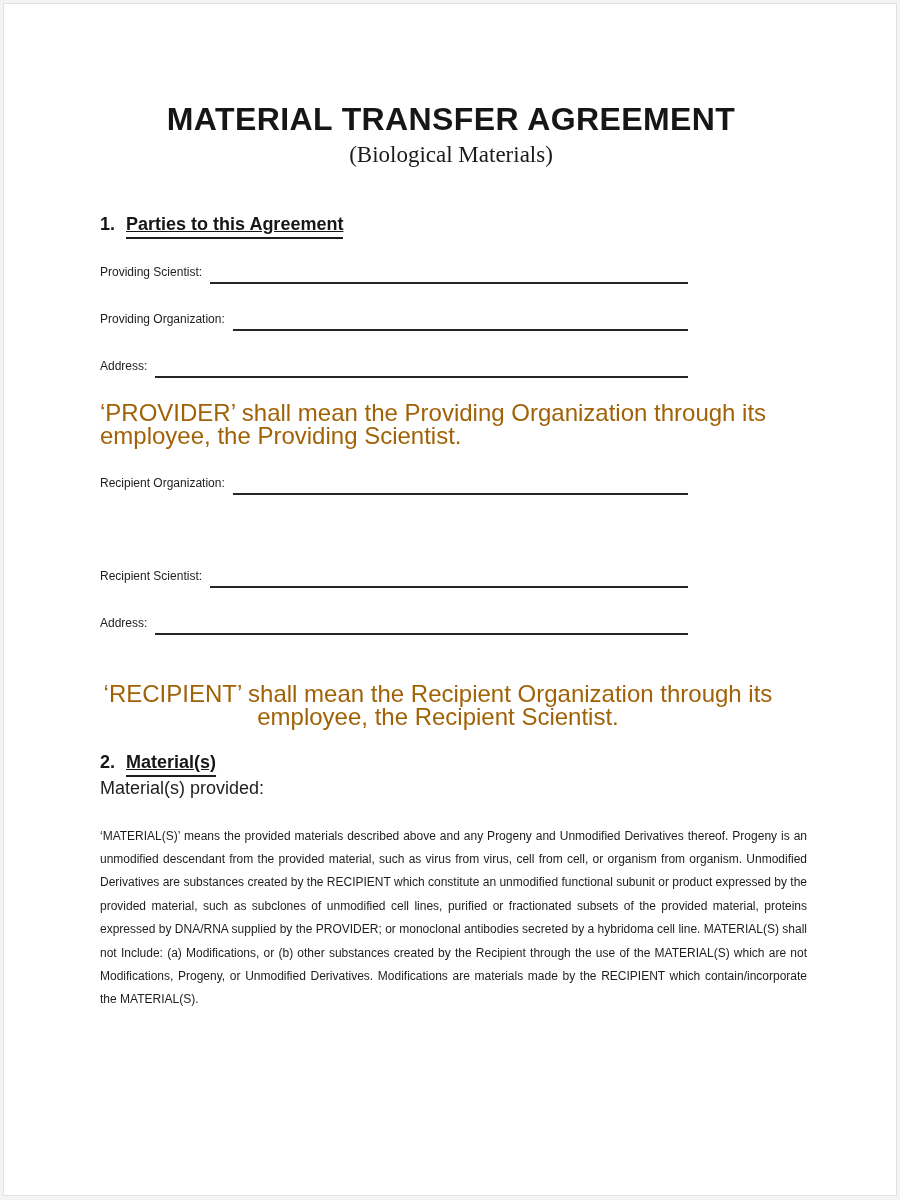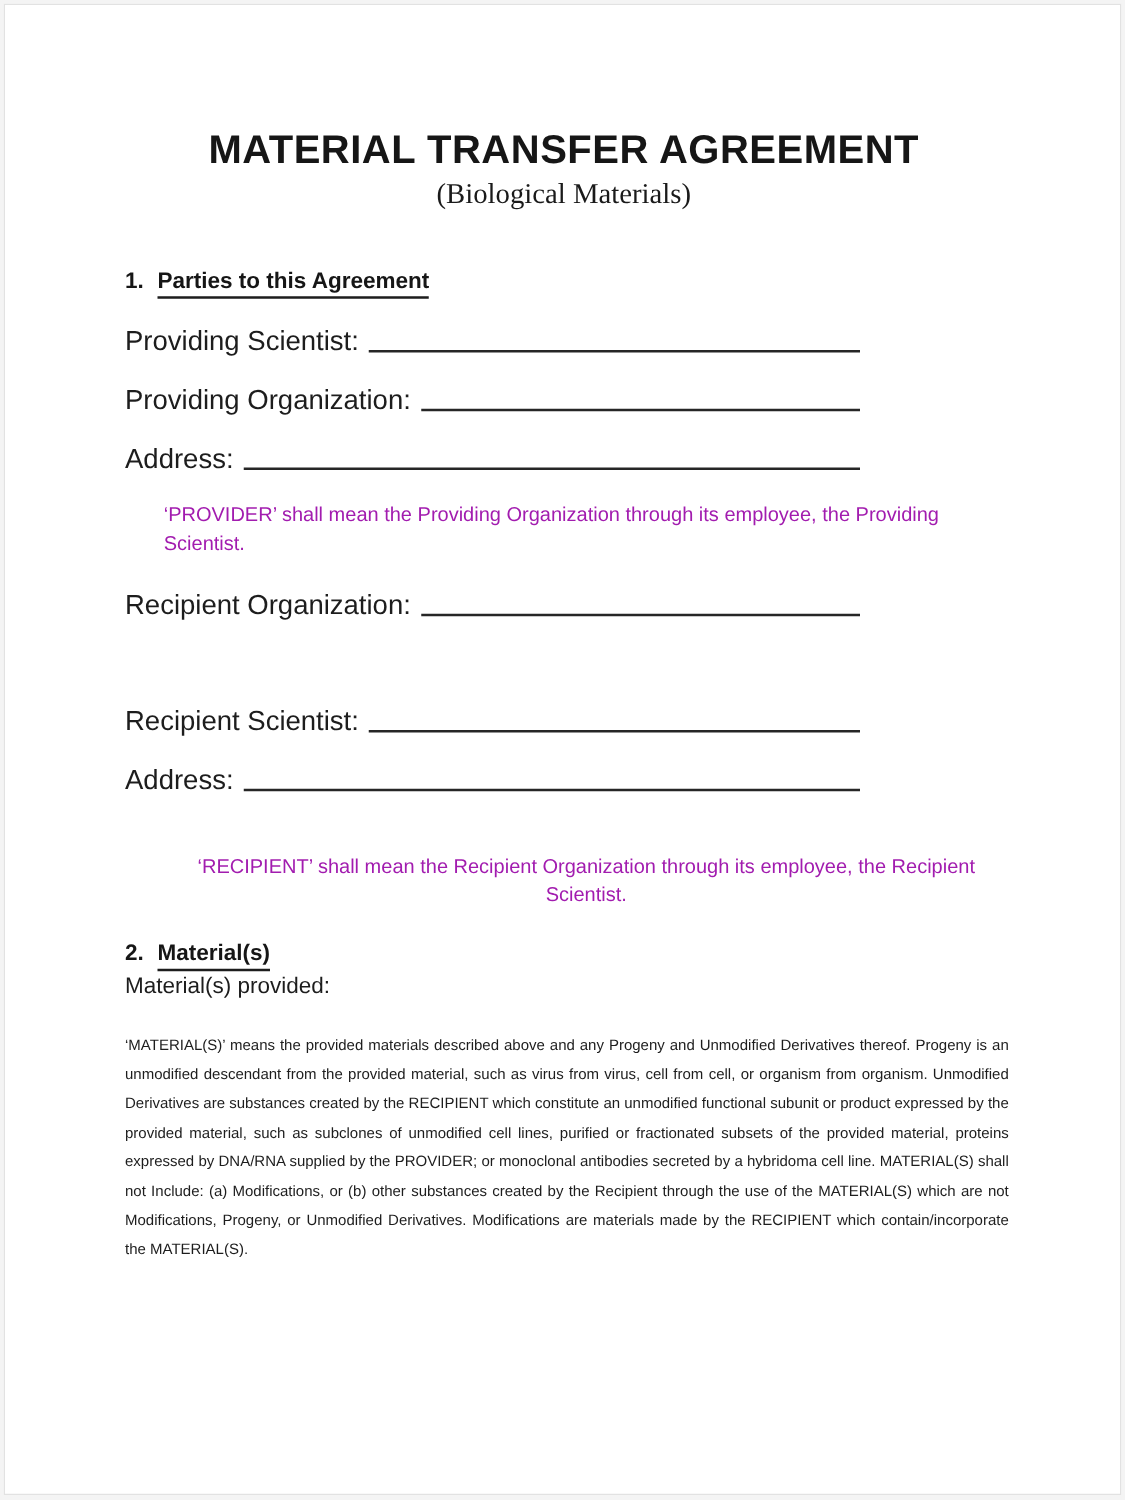--- a/index.html
+++ b/index.html
@@ -44,48 +44,48 @@
     color: #161616;
     display: flex;
     align-items: baseline;
   }
   .section-heading .sec-num {
     margin-right: 11px;
   }
   .section-heading .sec-text {
     border-bottom: 2px solid #1d1d1d;
     padding-bottom: 2px;
+    text-decoration: underline;
   }
   .sec-1 { margin-top: 46px; }
   .sec-2 { margin-top: 23px; }
   .field-row {
     display: flex;
-    align-items: flex-start;
+    align-items: flex-end;
     width: 588px;
     height: 23px;
-    font-size: 22px;
+    font-size: 12px;
     line-height: 23px;
   }
   .field-row .field-label { white-space: nowrap; }
   .field-row .field-line {
     flex: 1;
     margin-left: 8px;
     height: 21px;
     border-bottom: 2px solid #262626;
   }
   .row-1 { margin-top: 22px; }
   .row-n { margin-top: 24px; }
   .row-gap { margin-top: 70px; }
   .definition {
     margin-top: 23px;
-    margin-left: 31px;
     width: 676px;
-    font-size: 16px;
+    font-size: 24px;
     line-height: 23.4px;
-    color: #a21caf;
+    color: #a16207;
   }
   .definition.recipient-def { margin-top: 47px; text-align: center; }
   .provided-label {
     font-size: 18px;
     line-height: 23px;
   }
   .main-paragraph {
     margin-top: 25px;
     width: 707px;
     font-size: 12px;

